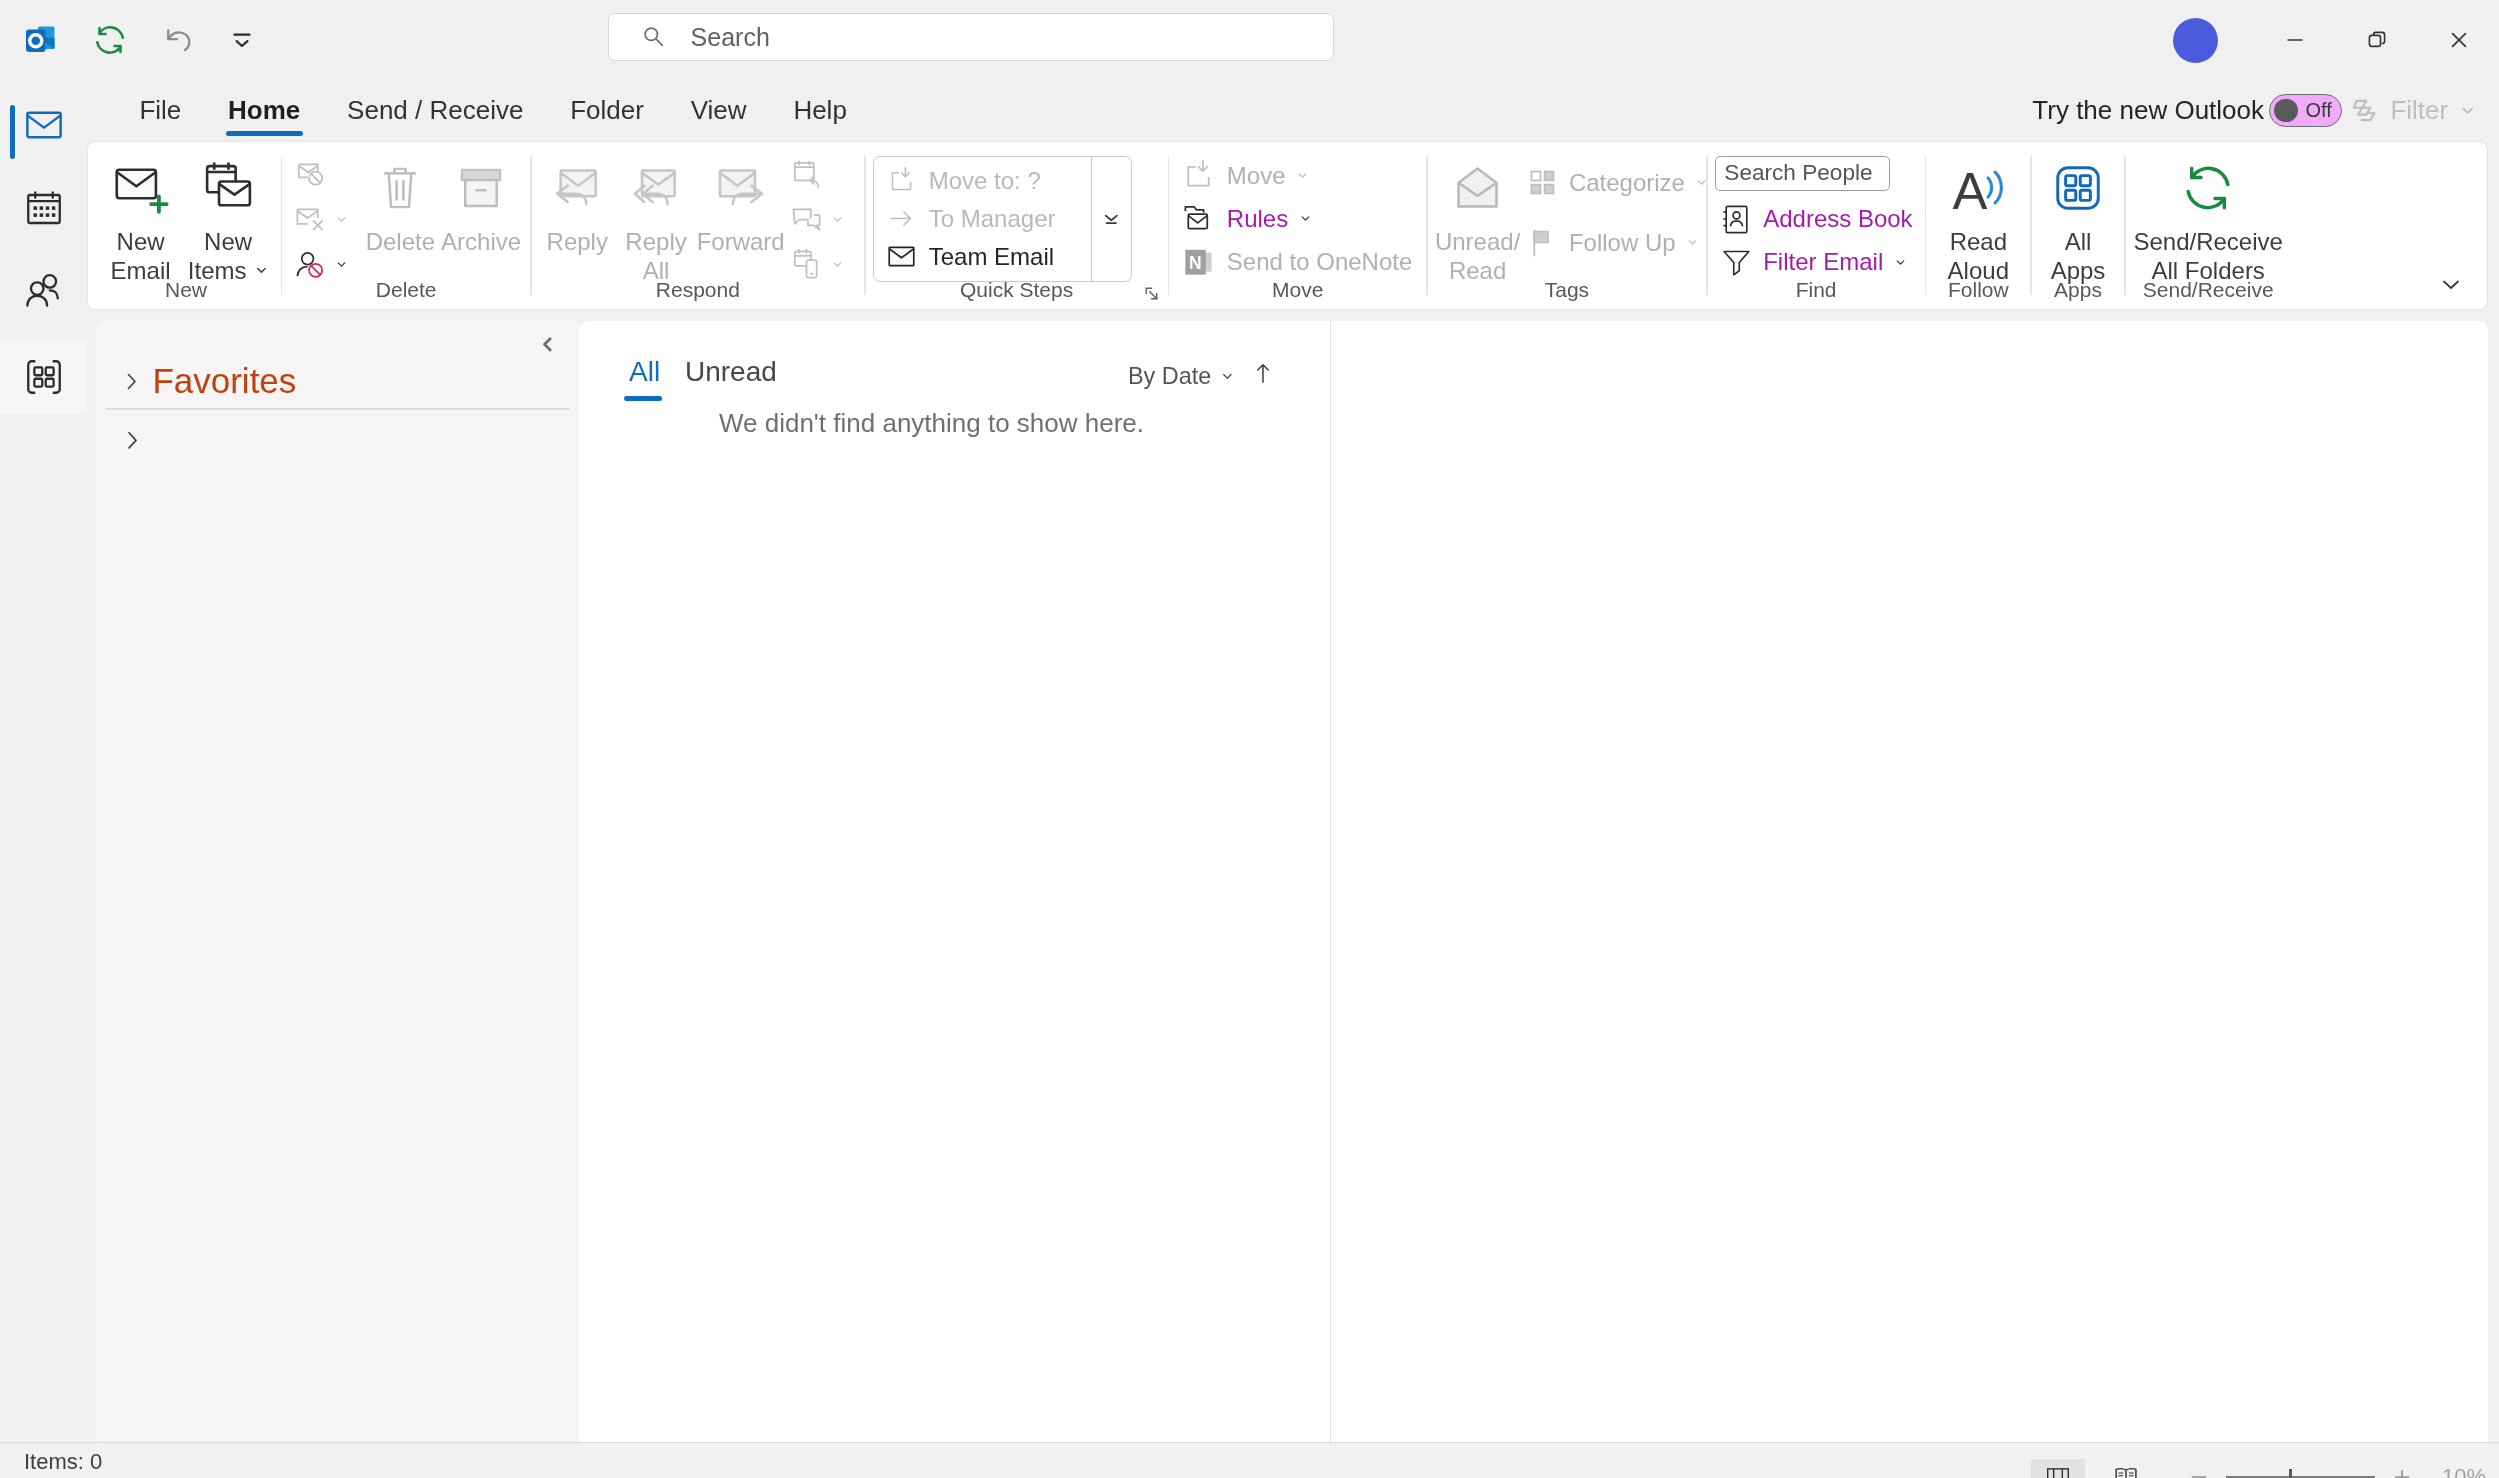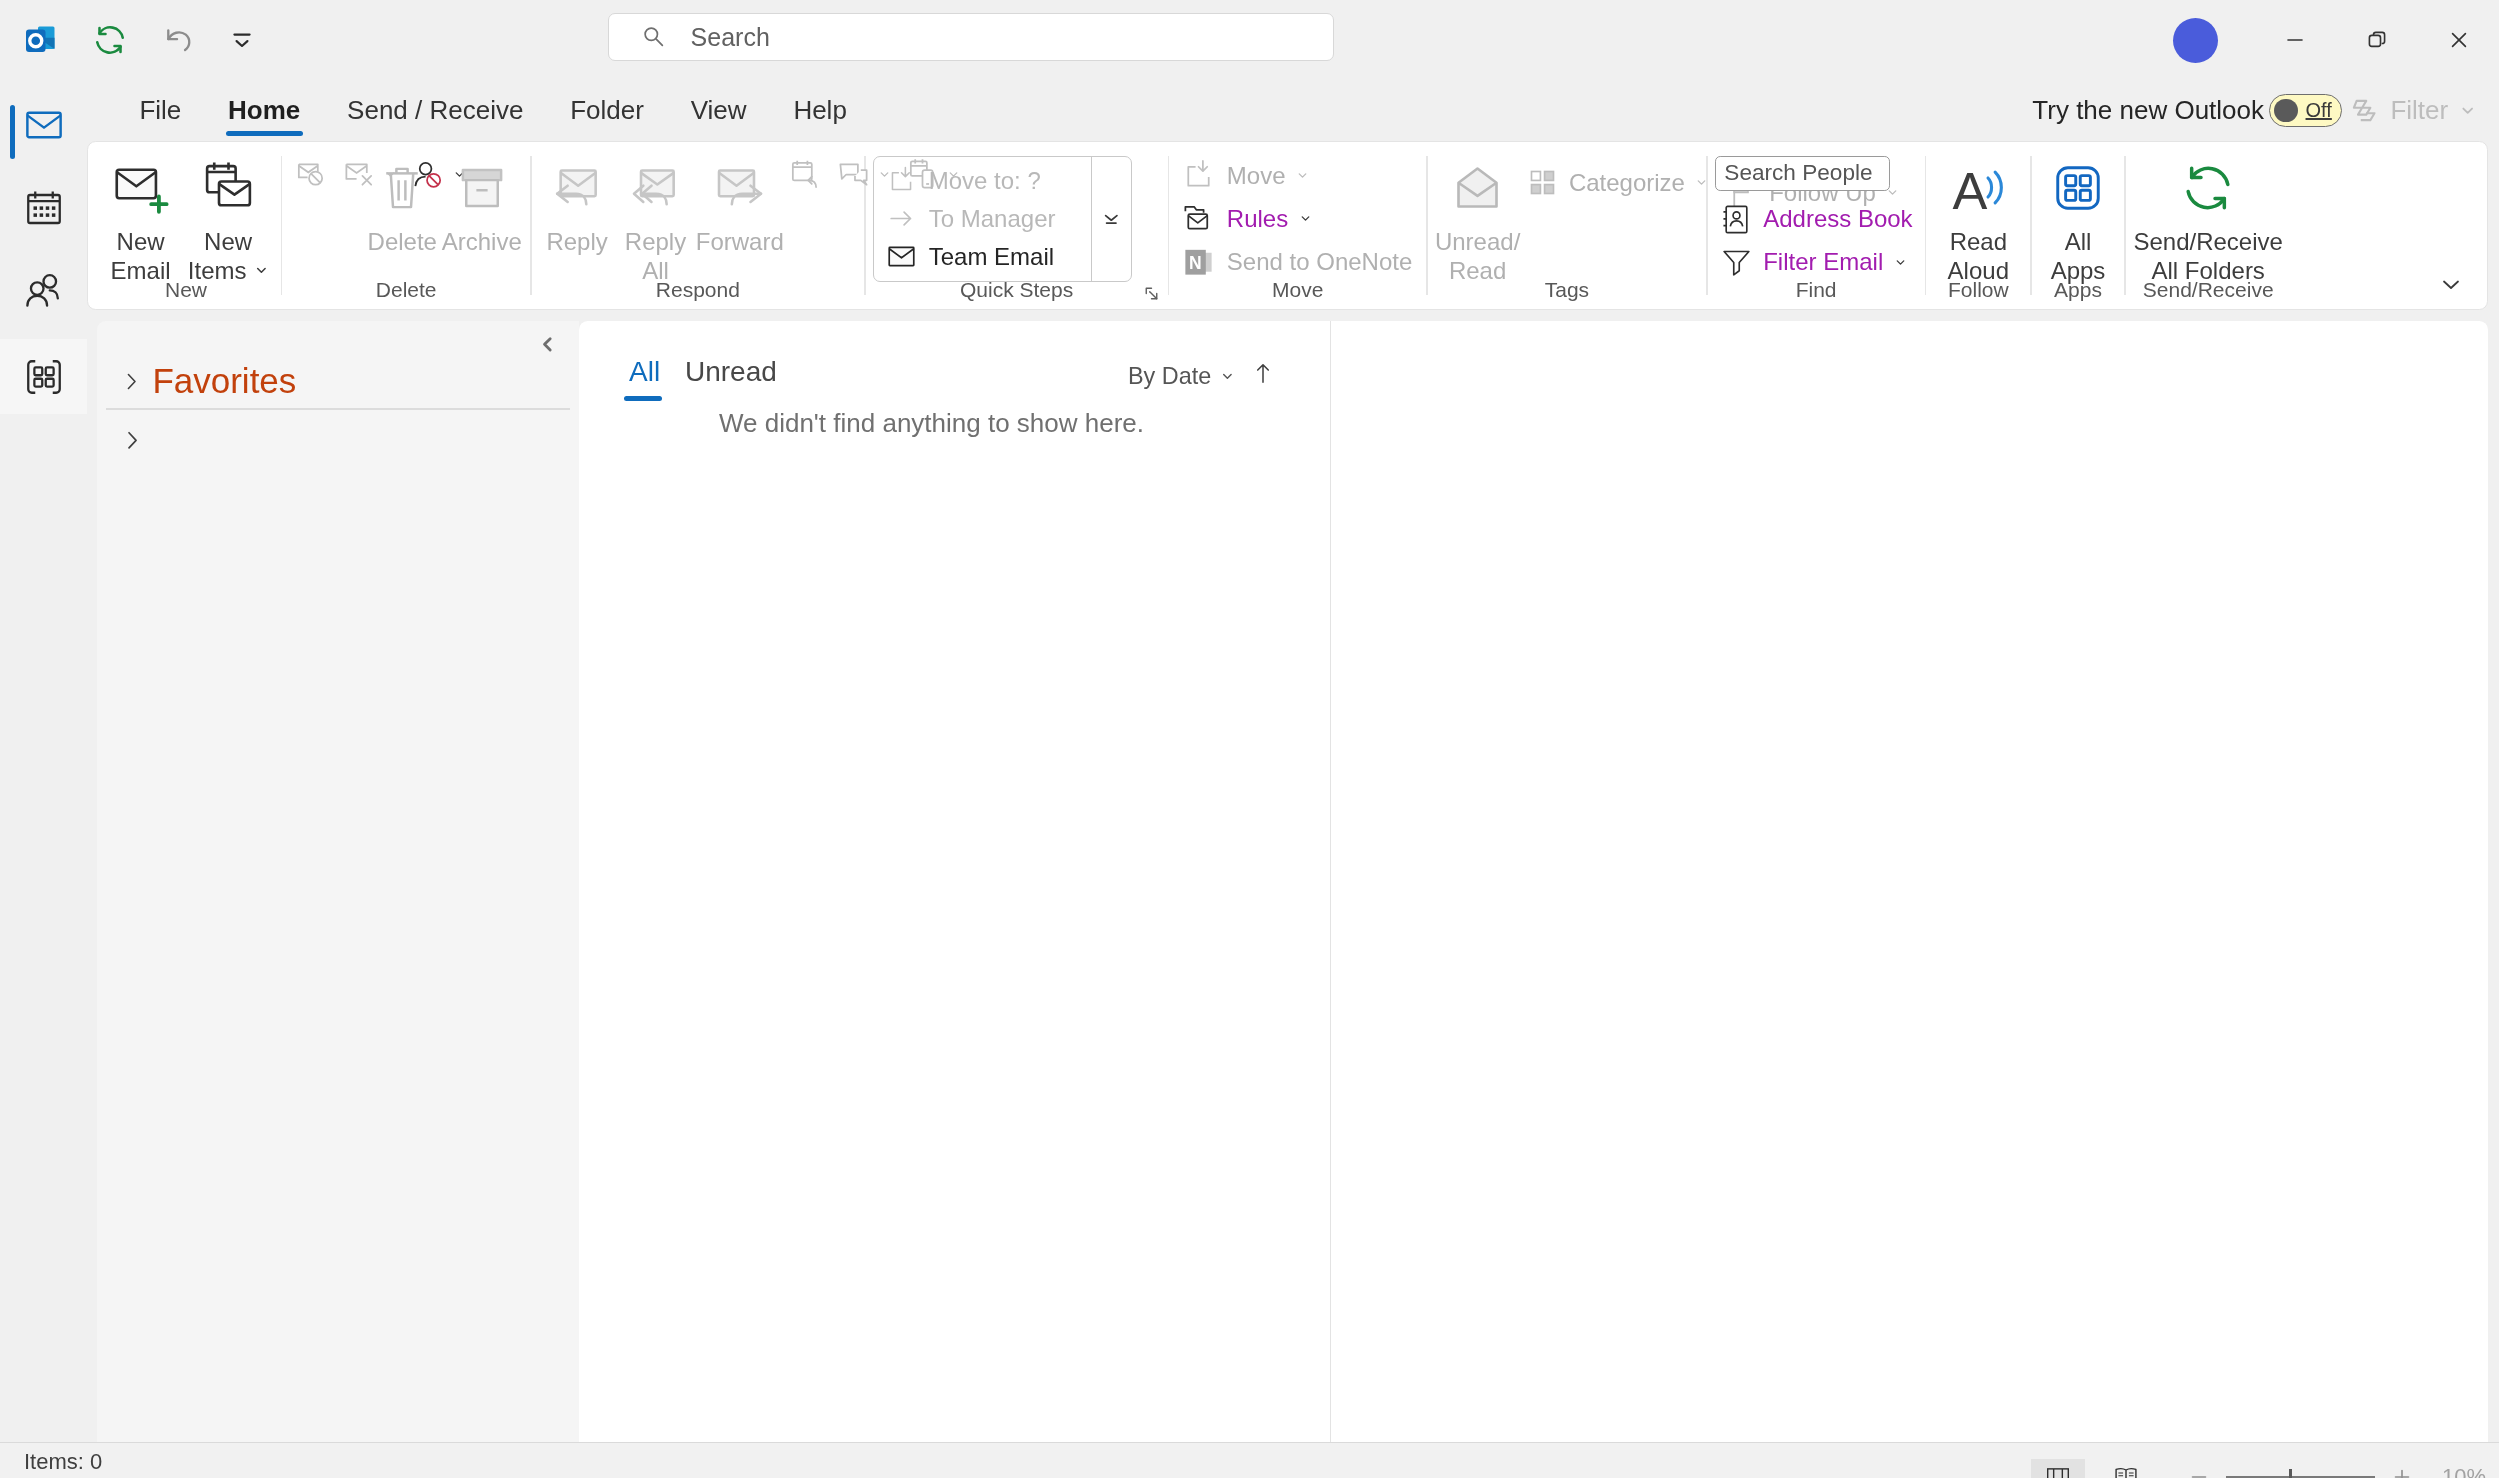--- a/index.html
+++ b/index.html
@@ -24,38 +24,38 @@
   
   .menubar { position:absolute; left:0; top:80px; width:2500px; height:61px; }
   .menutabs { position:absolute; left:116px; top:0; height:61px; display:flex; align-items:center; }
   .mtab { position:relative; font-size:26px; color:#333; padding:0 23.4px; height:61px; display:flex; align-items:center; }
   .mtab.active { font-weight:700; color:#1f1f1f; }
   .mtab.active::after { content:""; position:absolute; left:21px; right:21px; bottom:5.2px; height:5.2px;
     background:#0f6cbd; border-radius:2.6px; }
   .menubar-right { position:absolute; right:24px; top:0; height:61px; display:flex; align-items:center; gap:5px; }
   .tno-label { font-size:26px; color:#252525; }
   .toggle { width:73px; height:33px; border:1.7px solid #6e6e6e; border-radius:17.4px; display:flex; align-items:center;
-    padding:0 7px 0 4.3px; gap:7.8px; background:#fef9c3;text-decoration:underline; }
+    padding:0 7px 0 4.3px; gap:7.8px; background:#f0abfc; }
   .toggle-knob { width:23.4px; height:23.4px; border-radius:50%; background:#5a5a5a; }
   .toggle-text { font-size:20px; color:#3a3a3a; }
   .copilot { display:flex; align-items:center; gap:10.4px; color:#bdbdbd; }
   .copilot-label { font-size:26px; color:#bdbdbd; }
 
   
   .ribbon { position:absolute; left:87px; top:141px; width:2401px; height:169px; background:#fff;
     border:0.9px solid #e4e4e4; border-radius:8.7px; display:flex; align-items:stretch; padding:0 3.5px; }
   .rgroup { position:relative; display:flex; flex-direction:column; padding:12px 7px 35px; flex:0 0 auto; }
   .rgroup-label { position:absolute; bottom:7px; left:0; right:0; text-align:center; font-size:21px; color:#585858; white-space:nowrap; }
   .rbody { display:flex; align-items:flex-start; }
   .rdiv { width:1.7px; background:#e6e6e6; margin:14px 0; flex:0 0 auto; }
   .rbtn { display:flex; flex-direction:column; align-items:center; padding-top:1.7px; color:#3d3d3d; }
   .rbtn .ric { height:64px; display:flex; align-items:center; justify-content:center; margin-bottom:7px; }
   .rlabel { font-size:24px; line-height:29px; text-align:center; white-space:nowrap; display:flex; align-items:center; gap:7px; justify-content:center; }
   .rbtn.dis, .srow.dis { color:#b0b0b0; }
-  .smallcol { display:flex; flex-direction:row; justify-content:flex-start; gap:7px; padding-top:1.7px; }
+  .smallcol { display:flex; flex-direction:column; justify-content:flex-start; gap:7px; padding-top:1.7px; }
   .sicon { display:flex; align-items:center; gap:7px; height:38px; padding:0 3.5px; }
   .srow { display:flex; align-items:center; gap:10.4px; height:43px; font-size:24px; white-space:nowrap; color:#a21caf; padding:0 5.2px; }
   .qsbox { border:1.7px solid #c9c9c9; border-radius:7px; display:flex; margin-top:1.7px; overflow:hidden; }
   .qsitems { display:flex; flex-direction:column; padding:5.2px 3.5px; }
   .qsrow { display:flex; align-items:center; gap:12px; height:38px; font-size:24px; padding:0 8.7px; white-space:nowrap; color:#252525; }
   .qsrow.dis { color:#b8b8b8; }
   .qsmore { width:40px; border-left:1.7px solid #c9c9c9; display:flex; align-items:center; justify-content:center; }
   .launcher { position:absolute; right:5.2px; bottom:5.2px; }
   .ribbon-collapse { position:absolute; right:24px; bottom:12px; }
   .speoplebox { width:175px; height:35px; border:1.7px solid #9a9a9a; border-radius:5.2px; background:#fff;

